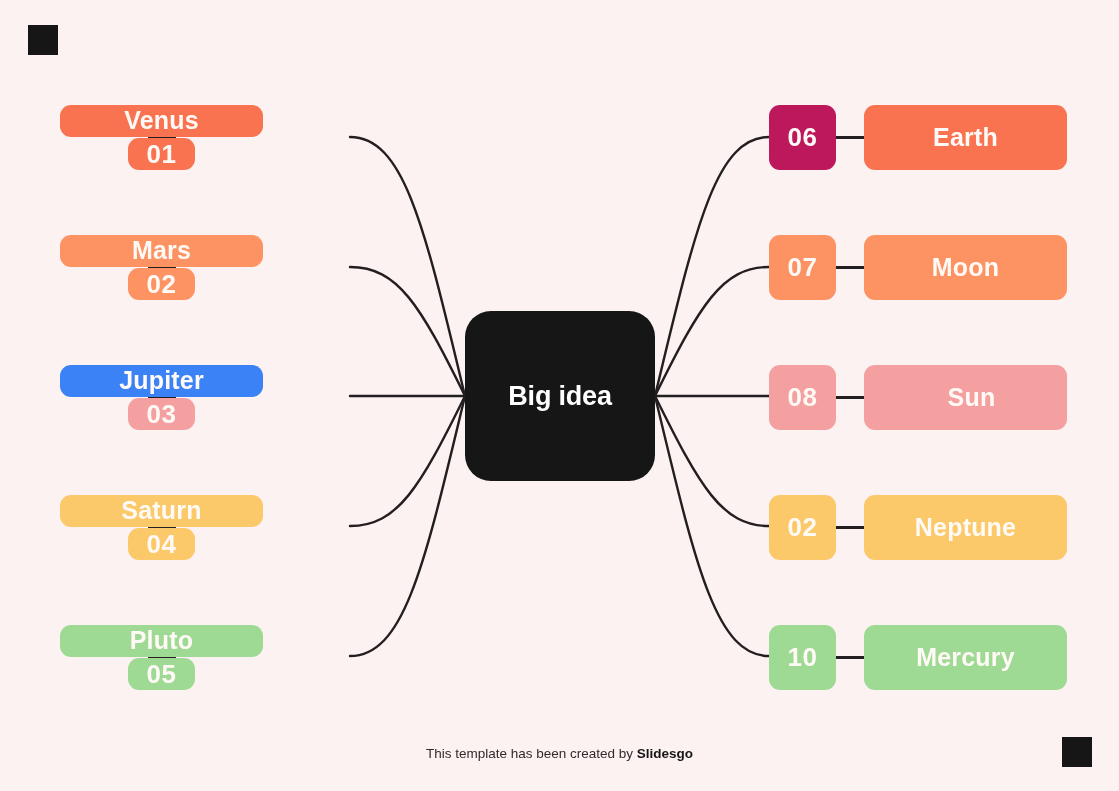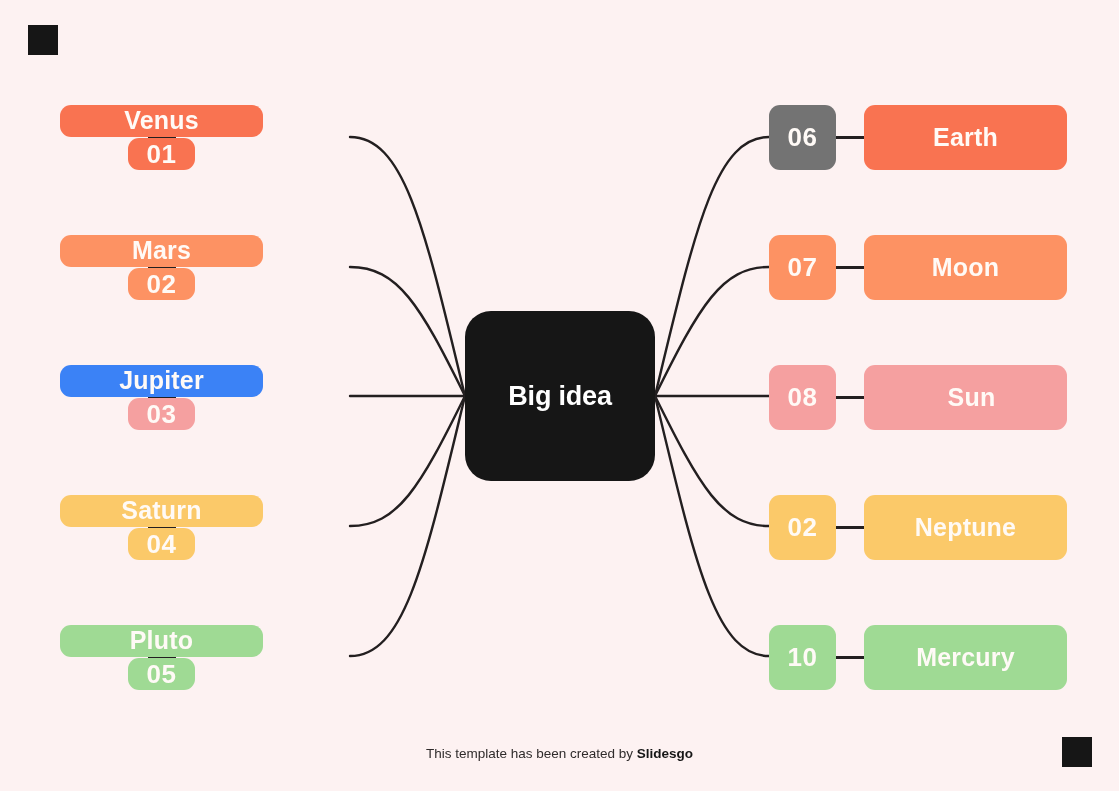--- a/index.html
+++ b/index.html
@@ -205,21 +205,21 @@
     <div class="num-box" style="background: rgb(159, 218, 148);">
       <span class="num-text">05</span>
     </div>
   </div>
 
   <div id="center-node" style="background: rgb(22, 22, 22);">
     <span class="center-label" style="color: rgb(255, 255, 255);">Big idea</span>
   </div>
 
   <div class="branch-row right" style="top:105px">
-    <div class="num-box" style="background: #737373;">
+    <div class="num-box" style="background: #be185d;">
       <span class="num-text">06</span>
     </div>
     <div class="stub" style="background: rgb(35, 31, 32);"></div>
     <div class="label-box" style="background: rgb(249, 115, 81);">
       <span class="label-text">Earth</span>
     </div>
   </div>
 
   <div class="branch-row right" style="top:235px">
     <div class="num-box" style="background: rgb(253, 146, 99);">

